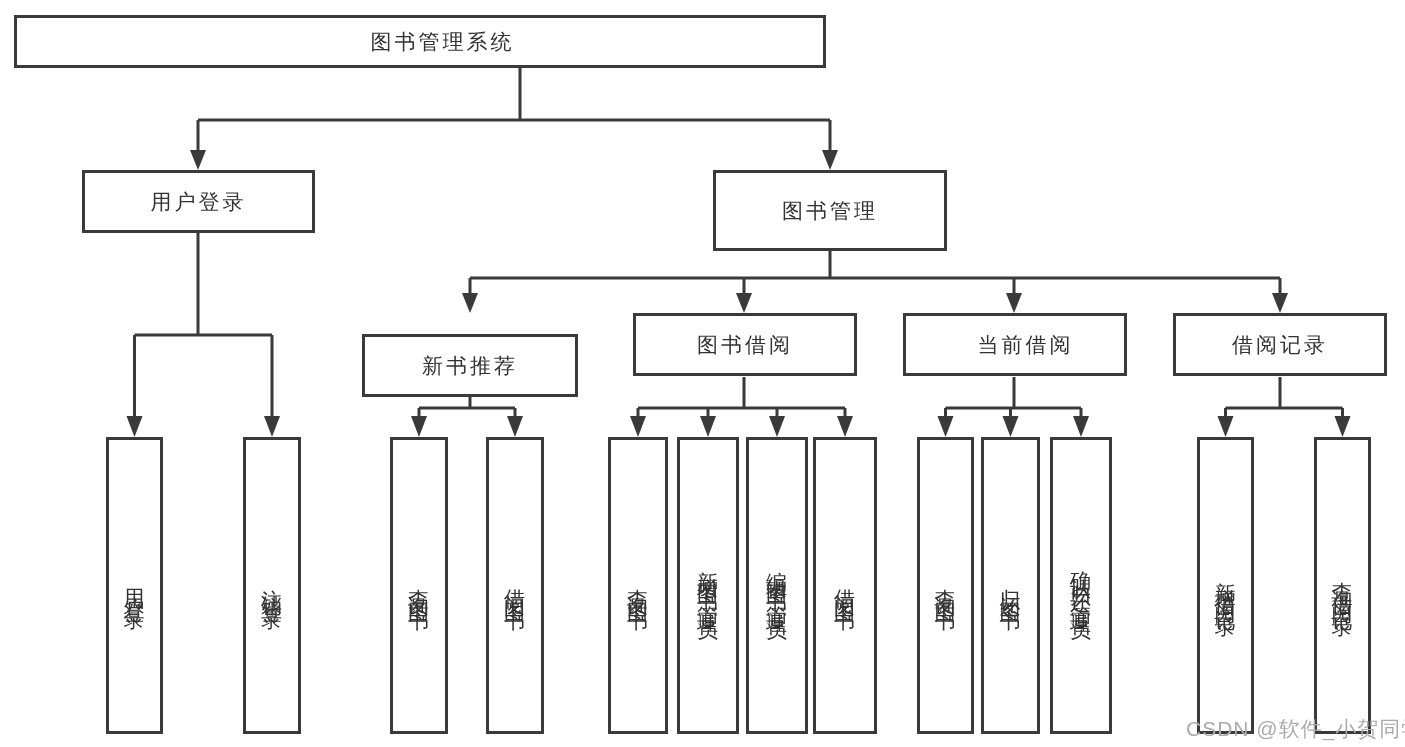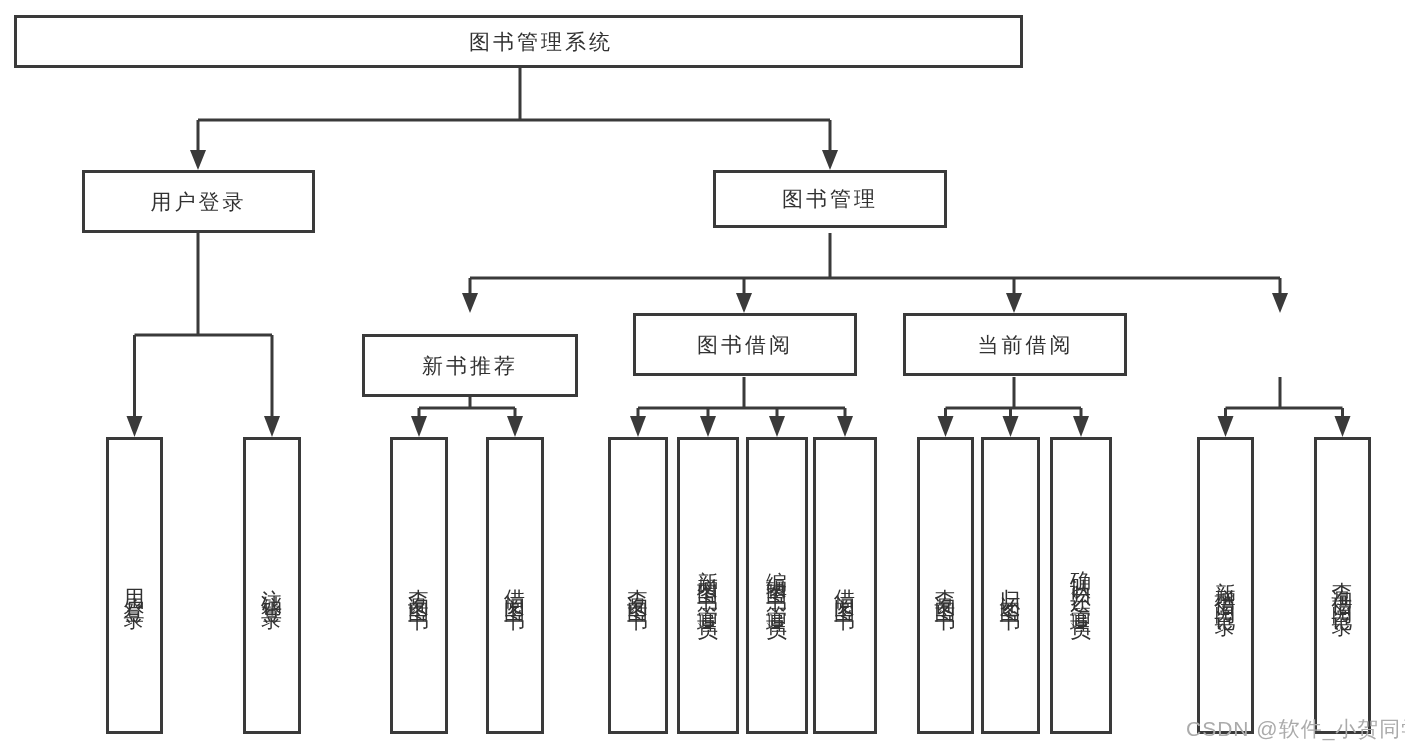--- a/index.html
+++ b/index.html
@@ -43,24 +43,24 @@
     white-space: nowrap;
   }
   .box.v {
     writing-mode: vertical-rl;
     text-orientation: mixed;
     font-size: 21px;
     letter-spacing: 7px;
     line-height: 1;
   }
   
-  .n-root { left: 14px; top: 15px; width: 1009px; height: 53px; padding-left: 45px; }
+  .n-root { left: 14px; top: 15px; width: 812px; height: 53px; padding-left: 45px; }
   
   .n-ul { left: 82px;  top: 170px; width: 233px; height: 63px; }
-  .n-bm { left: 713px; top: 170px; width: 234px; height: 58px; }
+  .n-bm { left: 713px; top: 170px; width: 234px; height: 81px; }
   
   .lv3 { top: 313px; height: 63px; }
   .n-nb { left: 362px;  width: 216px; margin-top: 21px; }
   .n-bb { left: 633px;  width: 224px; }
   .n-cb { left: 903px;  width: 224px; padding-left: 21px; }
   .n-br { left: 1173px; width: 214px; }
   
   .leaf { top: 437px; height: 297px; }
   .n-u1 { left: 106px;  width: 57px; }
   .n-u2 { left: 243px;  width: 58px; }
@@ -128,20 +128,21 @@
   </svg>
 
   <div class="box h n-root">图书管理系统</div>
 
   <div class="box h n-ul">用户登录</div>
   <div class="box h n-bm">图书管理</div>
 
   <div class="box h lv3 n-nb">新书推荐</div>
   <div class="box h lv3 n-bb">图书借阅</div>
   <div class="box h lv3 n-cb">当前借阅</div>
+  <div class="box h lv3 n-br">借阅记录</div>
 
   <div class="box v leaf n-u1">用户登录</div>
   <div class="box v leaf n-u2">注销登录</div>
 
   <div class="box v leaf n-n1">查询图书</div>
   <div class="box v leaf n-n2">借阅图书</div>
 
   <div class="box v leaf n-b1">查询图书</div>
   <div class="box v leaf n-b2">新增图书（管理员）</div>
   <div class="box v leaf n-b3">编辑图书（管理员）</div>

